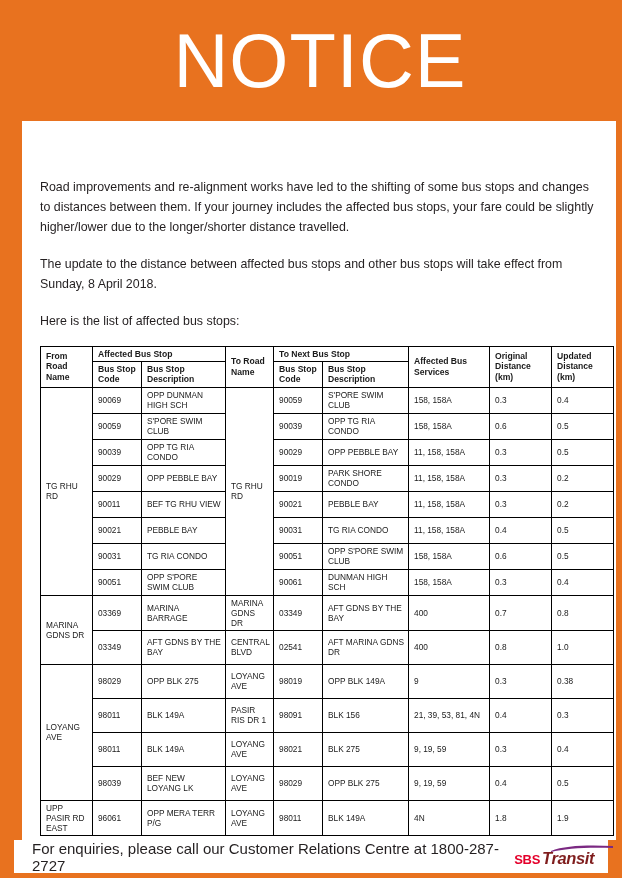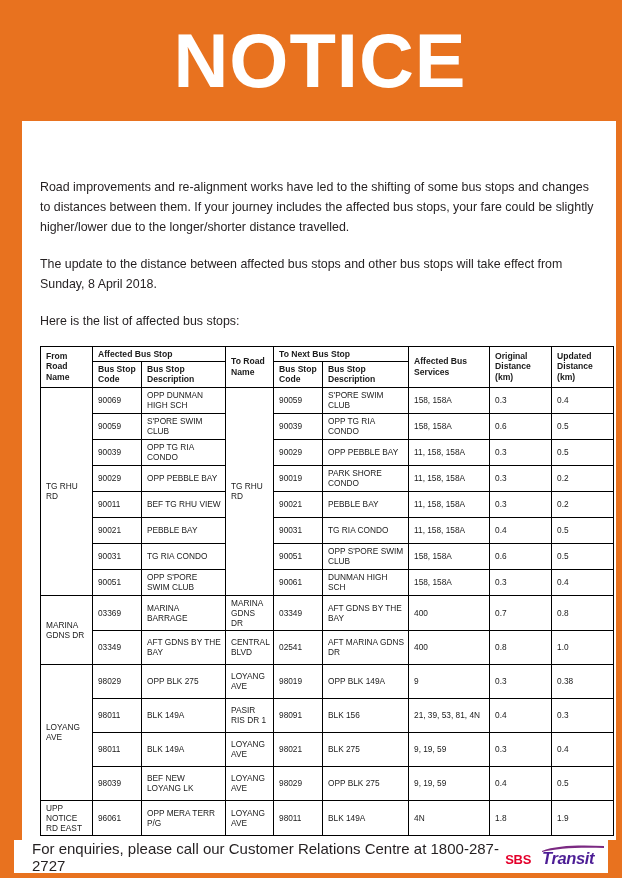--- a/index.html
+++ b/index.html
@@ -23,21 +23,21 @@
   
   .header-band {
     height: 121px;
     display: flex;
     align-items: center;
     justify-content: center;
   }
   .notice-title {
     color: #ffffff;
     font-size: 76px;
-    font-weight: bold;
+    font-weight: normal;
     letter-spacing: 1px;
     line-height: 1;
     font-family: "Liberation Sans", sans-serif;
     padding-left: 18px;
   }
   
   .body-panel {
     position: absolute;
     left: 14px;
     top: 121px;
@@ -130,27 +130,27 @@
     padding-top: 3px;
   }
   .logo .sbs {
     color: #e4002b;
     font-size: 13px;
     font-weight: bold;
     font-family: "Liberation Sans", sans-serif;
     letter-spacing: -0.3px;
   }
   .logo .transit {
-    color: #4c1d95;
+    color: #7f1d1d;
     font-size: 16.5px;
     font-weight: bold;
     font-style: italic;
     font-family: "Liberation Sans", sans-serif;
     letter-spacing: -0.4px;
-    margin-left: 11px;
+    margin-left: 2px;
   }
   .logo .swoosh {
     position: absolute;
     left: 37px;
     top: -2px;
     width: 62px;
     height: 7px;
     overflow: hidden;
   }
   .logo .swoosh svg { display: block; }
@@ -329,21 +329,21 @@
             <td>98039</td>
             <td>BEF NEW LOYANG LK</td>
             <td class="roadname">LOYANG AVE</td>
             <td>98029</td>
             <td>OPP BLK 275</td>
             <td>9, 19, 59</td>
             <td class="num">0.4</td>
             <td class="num">0.5</td>
           </tr>
           <tr class="row-h1">
-            <td rowspan="1" class="roadname">UPP NOTICE RD EAST</td>
+            <td rowspan="1" class="roadname">UPP PASIR RD EAST</td>
             <td>96061</td>
             <td>OPP MERA TERR P/G</td>
             <td class="roadname">LOYANG AVE</td>
             <td>98011</td>
             <td>BLK 149A</td>
             <td>4N</td>
             <td class="num">1.8</td>
             <td class="num">1.9</td>
           </tr>
         </tbody>

